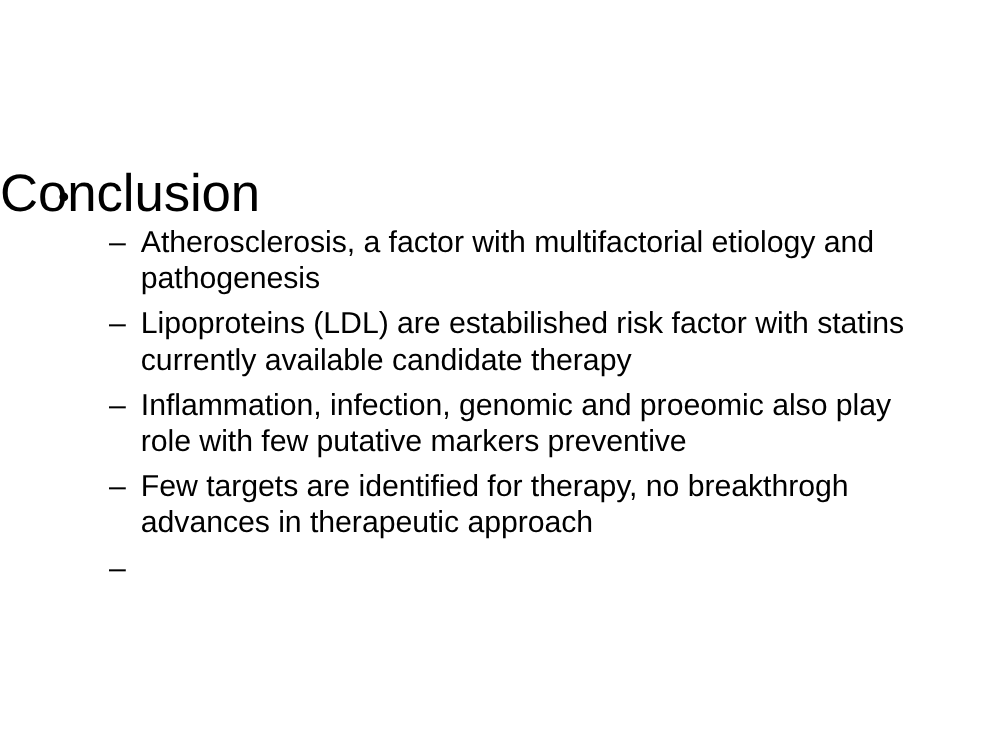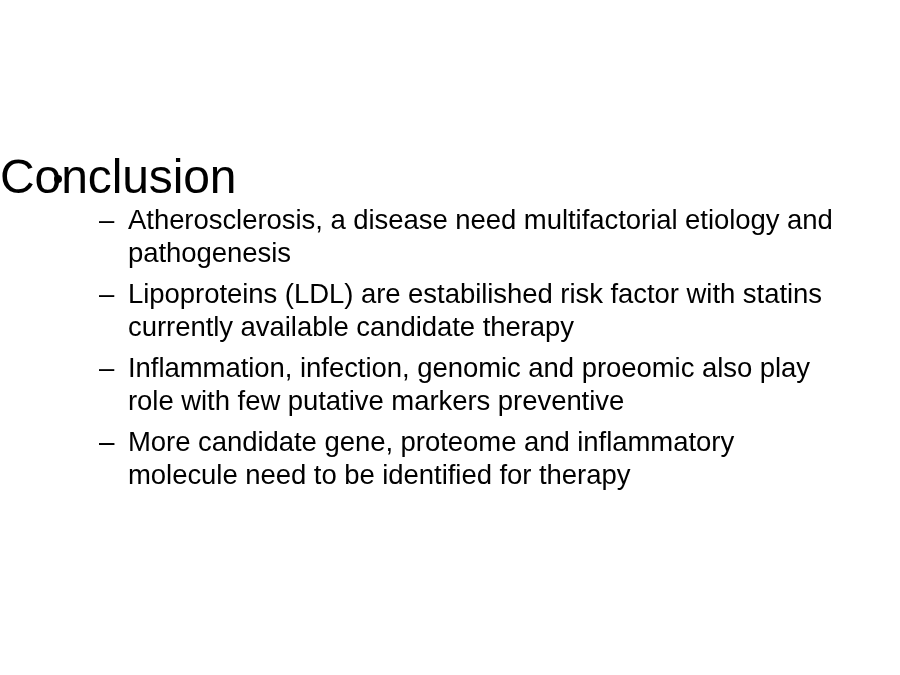--- a/index.html
+++ b/index.html
@@ -87,37 +87,37 @@
 
     <div class="l1-item">
       <span class="l1-marker"></span>
       <span class="l1-text">Conclusion</span>
     </div>
 
     <div class="l2-list">
 
       <div class="l2-item">
         <span class="l2-marker">–</span>
-        <span class="l2-text">Atherosclerosis, a disease need multifactorial etiology and pathogenesis</span>
+        <span class="l2-text">Atherosclerosis, a factor with multifactorial etiology and pathogenesis</span>
       </div>
 
       <div class="l2-item">
         <span class="l2-marker">–</span>
         <span class="l2-text">Lipoproteins (LDL) are estabilished risk factor with statins currently available candidate therapy</span>
       </div>
 
       <div class="l2-item">
         <span class="l2-marker">–</span>
         <span class="l2-text">Inflammation, infection, genomic and proeomic also play role with few putative markers preventive</span>
       </div>
 
       <div class="l2-item">
         <span class="l2-marker">–</span>
+        <span class="l2-text">Few targets are identified for therapy, no breakthrogh advances in therapeutic approach</span>
       </div>
 
       <div class="l2-item">
         <span class="l2-marker">–</span>
-        <span class="l2-text">More candidate gene, proteome and inflammatory molecule need to be identified for therapy</span>
       </div>
 
     </div>
   </div>
 </div>
 
 </body></html>

